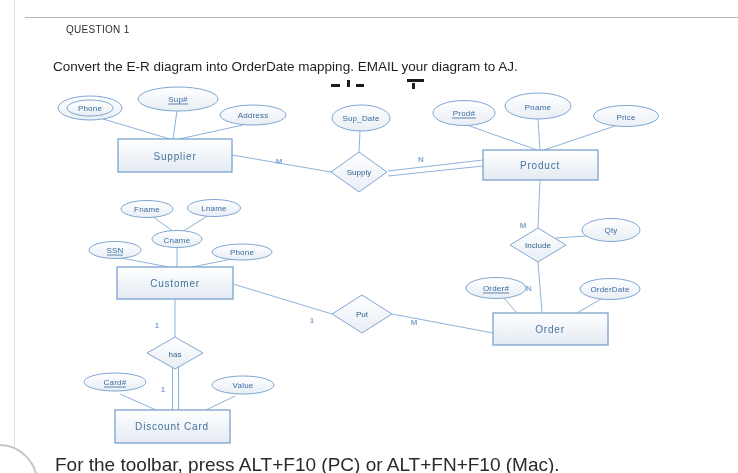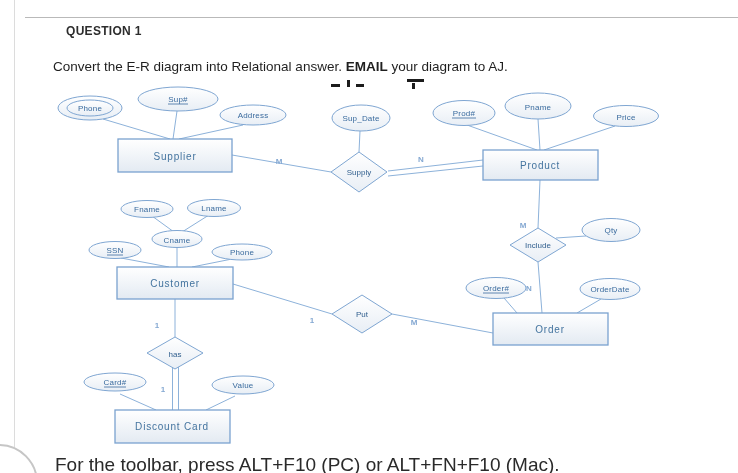--- a/index.html
+++ b/index.html
@@ -5,24 +5,24 @@
   * { margin:0; padding:0; box-sizing:border-box; }
   html,body { width:738px; height:473px; background:#fff;
     font-family:"Liberation Sans","DejaVu Sans",sans-serif; }
   .page { position:relative; width:738px; height:473px; overflow:hidden; background:#fff; }
 
   .left-rule { position:absolute; left:14px; top:0; width:1px; height:447px; background:#dcdcdc; }
   .fab-circle { position:absolute; left:-40px; top:444px; width:78px; height:78px;
     border:2px solid #c6c6c6; border-radius:50%; background:#fff; }
   .divider { position:absolute; left:25px; top:17px; width:713px; height:1px; background:#b9b9b9; }
 
-  .question-label { position:absolute; left:66px; top:24px; font-size:12px; font-weight:bold;
+  .question-label { position:absolute; left:66px; top:24px; font-size:10px; font-weight:normal;
     color:#2d2d2d; letter-spacing:0.3px; }
   .prompt { position:absolute; left:53px; top:59px; font-size:13.5px; color:#1f1f1f; }
-  .prompt b { font-weight:bold; }
+  .prompt b { font-weight:normal; }
   .toolbar-hint { position:absolute; left:55px; top:454px; font-size:19px; color:#2a2a2a; }
 
   .artifact { position:absolute; background:#1c1c1c; }
 
   svg.er { position:absolute; left:0; top:0; }
   .ln { stroke:#8db2da; stroke-width:1; fill:none; }
   .ent { fill:url(#gf); stroke:#7aa2cf; stroke-width:1.3; }
   .att { fill:url(#gf2); stroke:#7fa6d2; stroke-width:1; }
   .rel { fill:url(#gf2); stroke:#7fa6d2; stroke-width:1; }
   .ent-label { fill:#44749f; font-size:10px; letter-spacing:0.8px; text-anchor:middle; }
@@ -34,21 +34,21 @@
 </head>
 <body>
 
 <div class="page">
 
   <div class="left-rule"></div>
   <div class="divider"></div>
 
   <div class="question-label">QUESTION 1</div>
 
-  <div class="prompt"><span>Convert the E-R diagram into Relational answer. </span><b>EMAIL</b><span> your diagram to AJ.</span></div>
+  <div class="prompt"><span>Convert the E-R diagram into OrderDate mapping. </span><b>EMAIL</b><span> your diagram to AJ.</span></div>
 
   <div class="artifact" style="left:331px;top:84px;width:9px;height:3px;"></div>
   <div class="artifact" style="left:347px;top:80px;width:3px;height:7px;"></div>
   <div class="artifact" style="left:356px;top:84px;width:8px;height:3px;"></div>
   <div class="artifact" style="left:407px;top:79px;width:17px;height:3px;"></div>
   <div class="artifact" style="left:412px;top:83px;width:3px;height:6px;"></div>
 
   <svg class="er" width="738" height="473" viewBox="0 0 738 473">
     <defs>
       <linearGradient id="gf" x1="0" y1="0" x2="0" y2="1">

